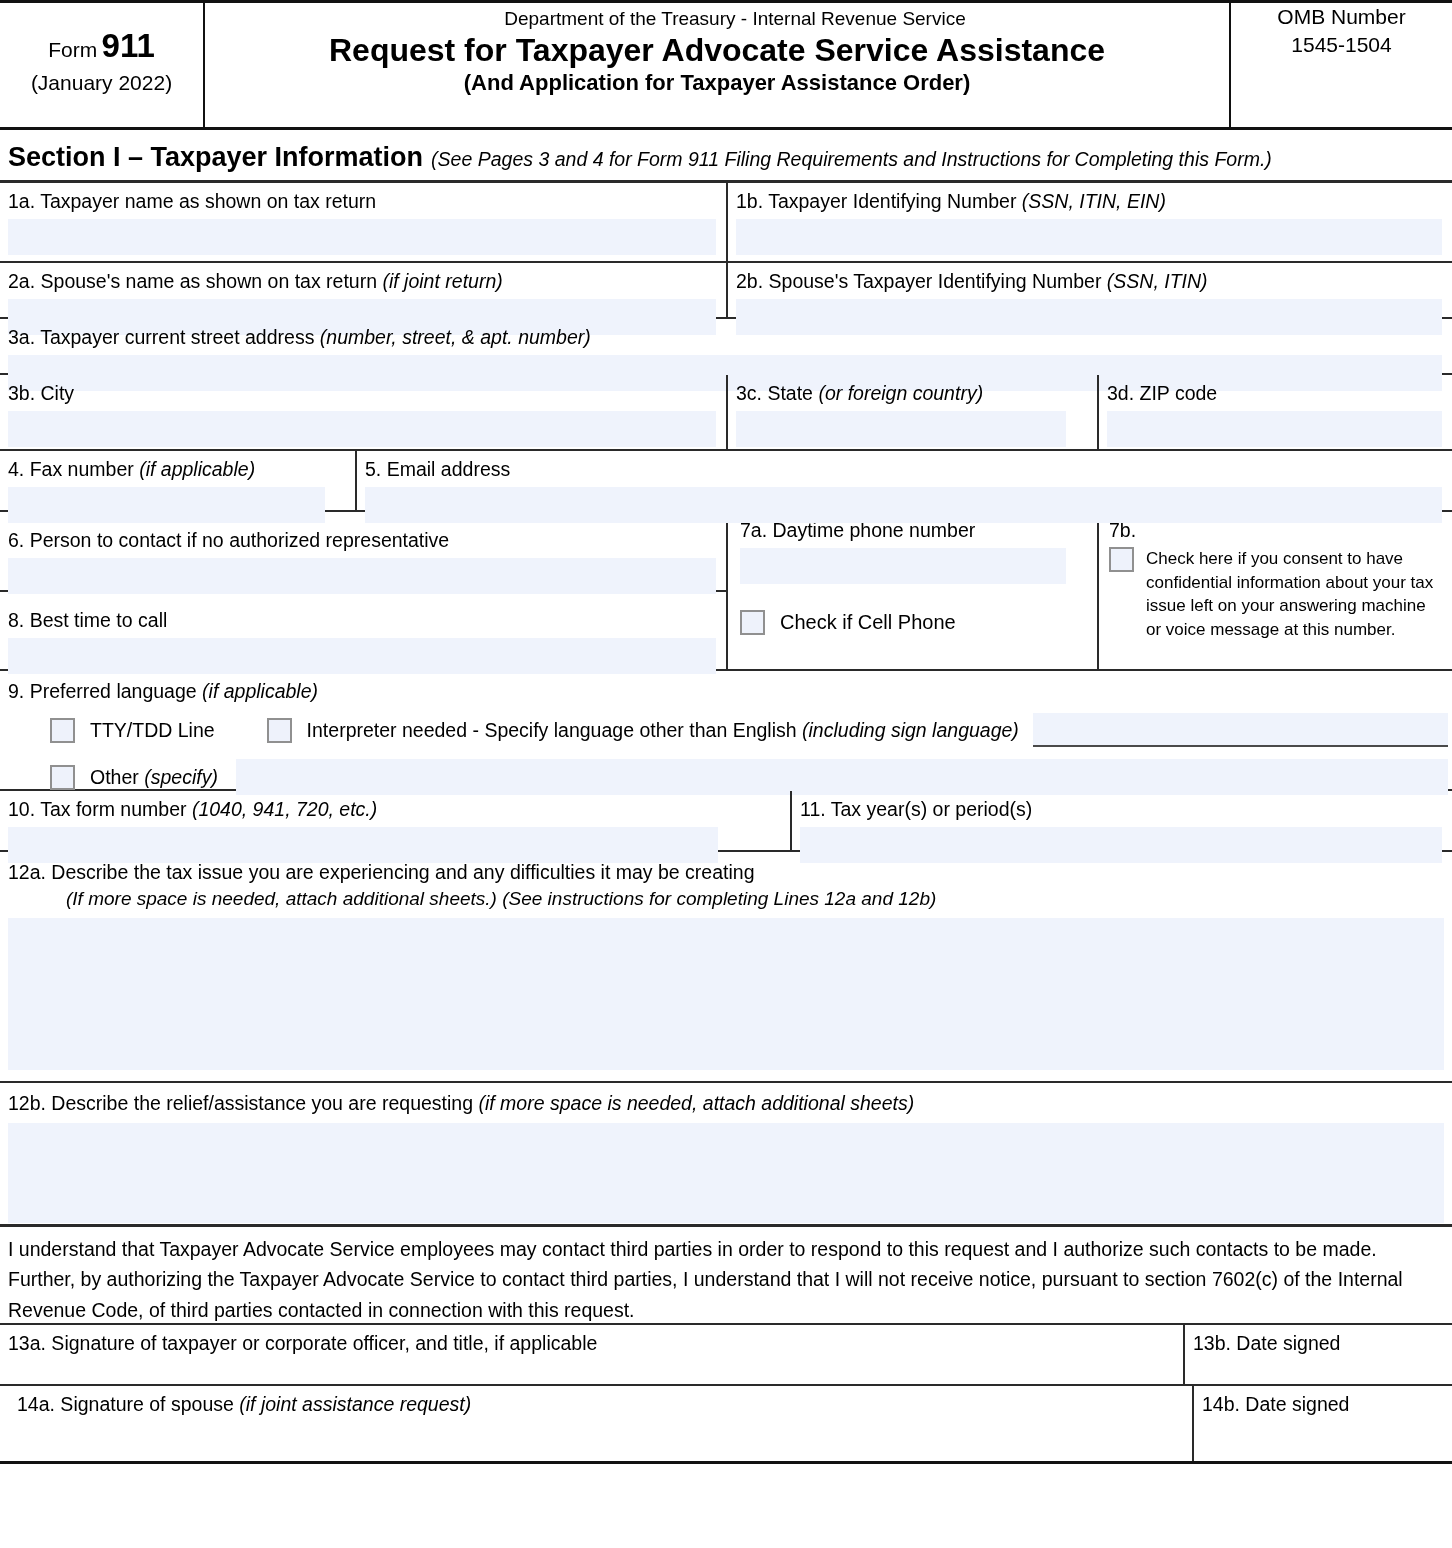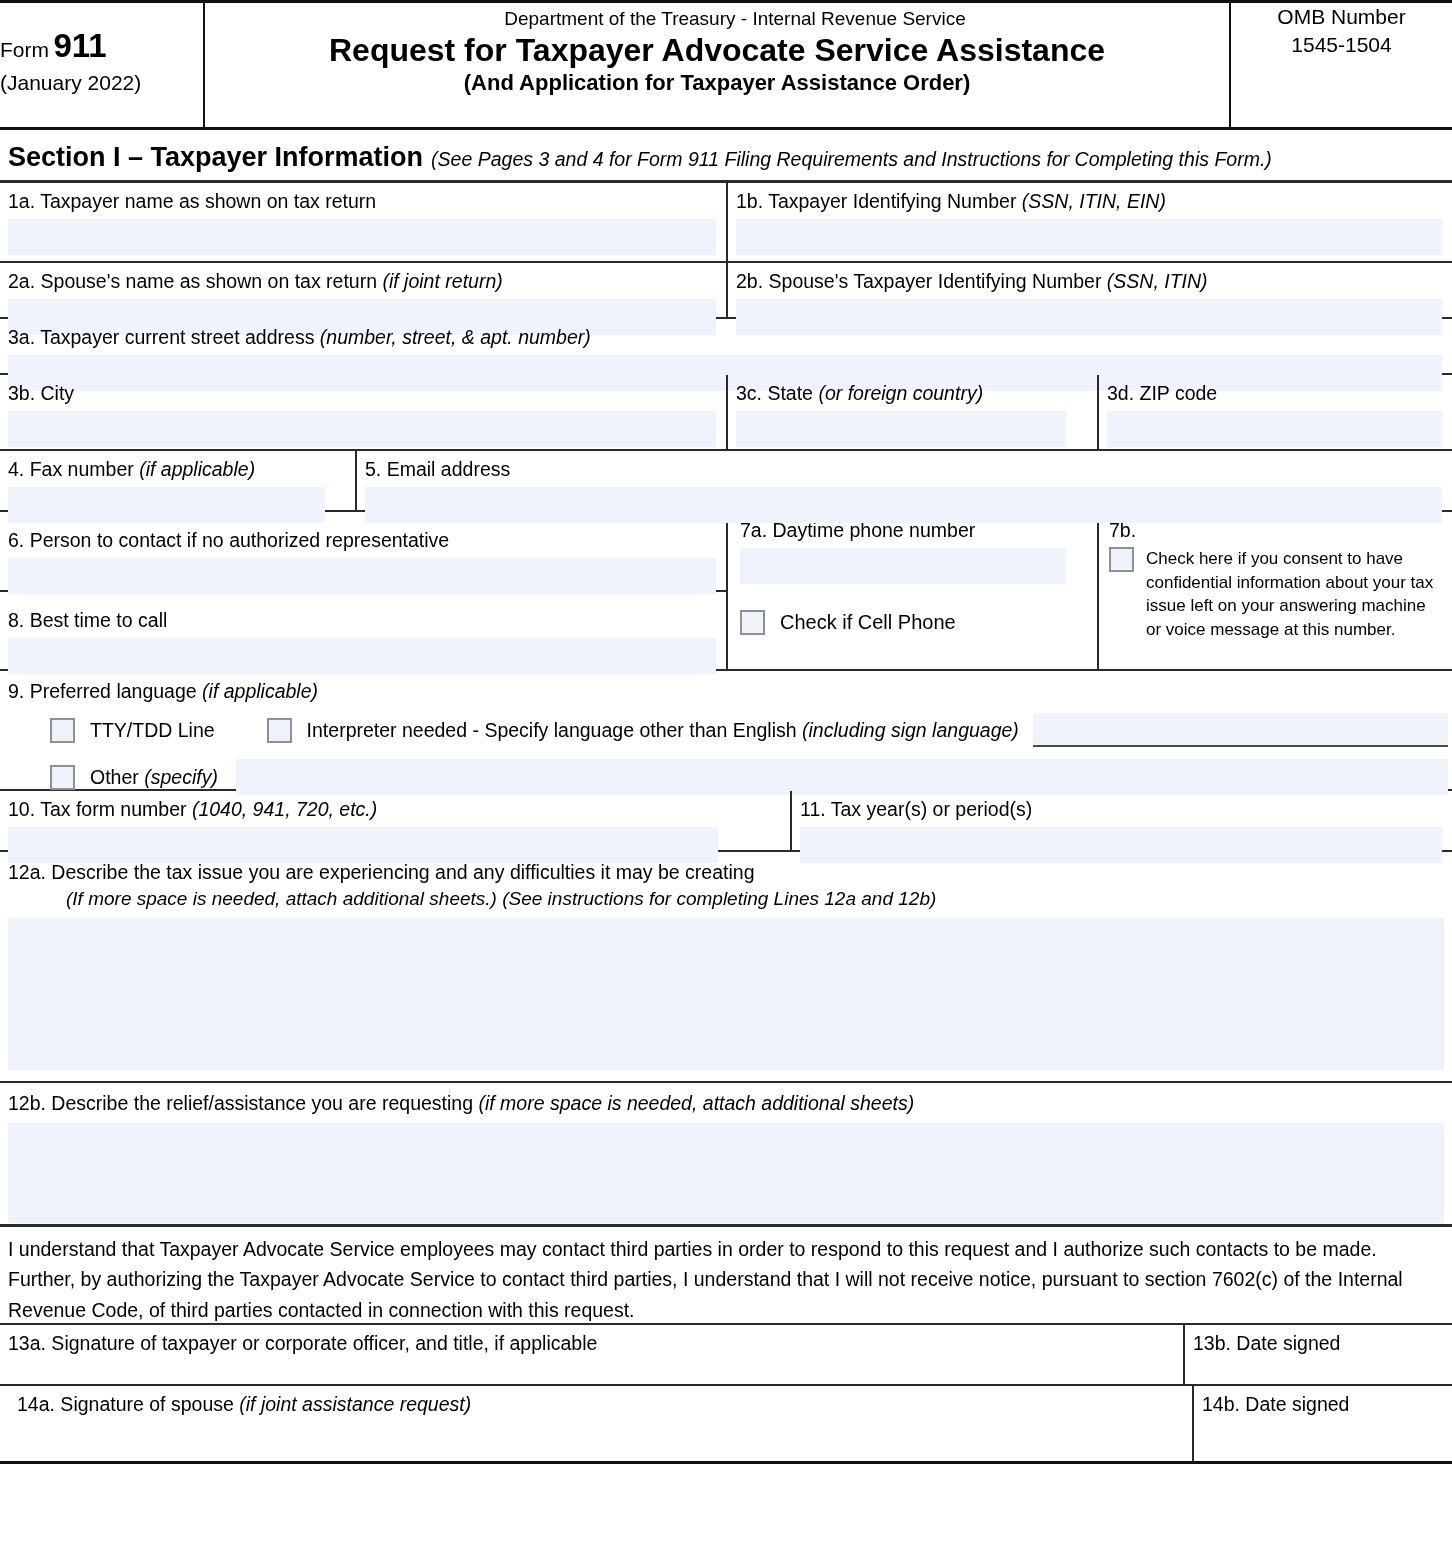--- a/index.html
+++ b/index.html
@@ -2,21 +2,21 @@
 <html><head>
 <meta charset="utf-8">
 <style>
   * { box-sizing: border-box; margin: 0; padding: 0; }
   html, body { background: #ffffff; }
   body { font-family: "Liberation Sans", "DejaVu Sans", sans-serif; color: #000; }
   .page { width: 1452px; min-height: 1548px; border-top: 3px solid #111; background: #fff; }
 
   
   .hdr { display: flex; height: 127px; border-bottom: 3px solid #111; }
-  .hdr-left { width: 205px; border-right: 2px solid #111; padding-top: 24px; }
+  .hdr-left { width: 205px; border-right: 2px solid #111; text-align: center; padding-top: 24px; }
   .hdr-form-word { font-size: 21px; }
   .hdr-form-num { font-size: 33px; font-weight: bold; }
   .hdr-rev { font-size: 21px; margin-top: 6px; }
   .hdr-center { flex: 1; text-align: center; padding-top: 5px; }
   .hdr-agency { font-size: 19px; margin-left: 36px; }
   .hdr-title { font-size: 32px; font-weight: bold; line-height: 1.25; }
   .hdr-subtitle { font-size: 22px; font-weight: bold; }
   .hdr-right { width: 223px; border-left: 2px solid #111; text-align: center; font-size: 21px; line-height: 1.35; }
 
   

